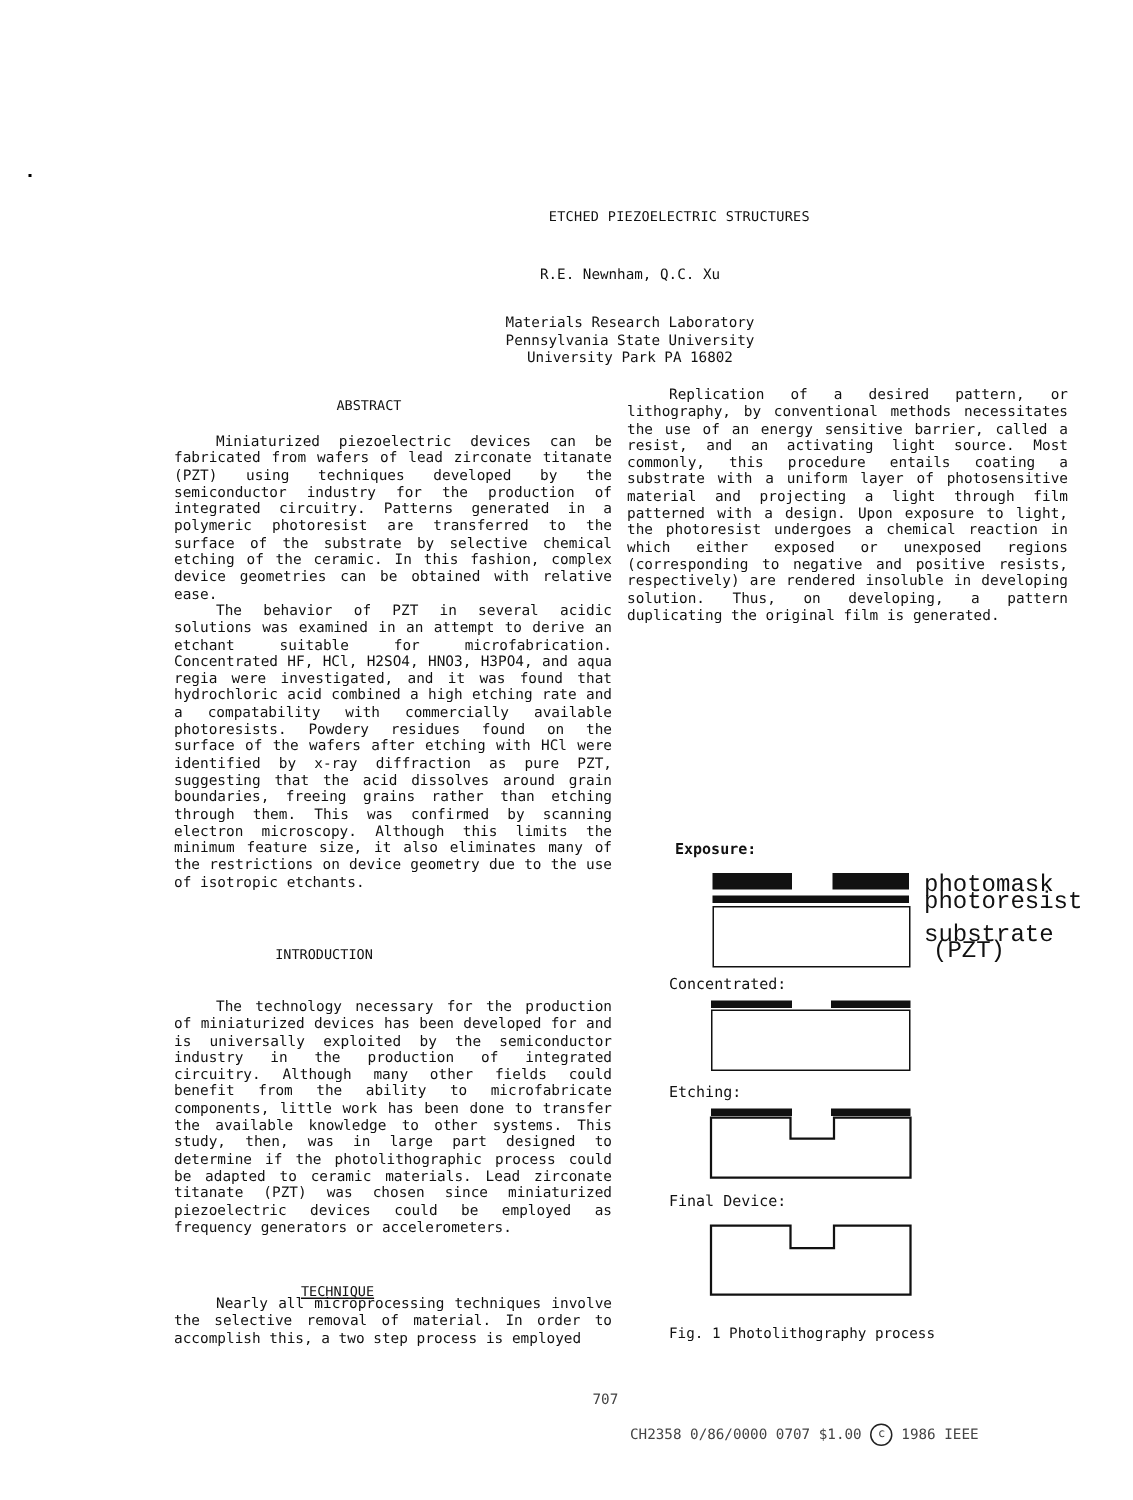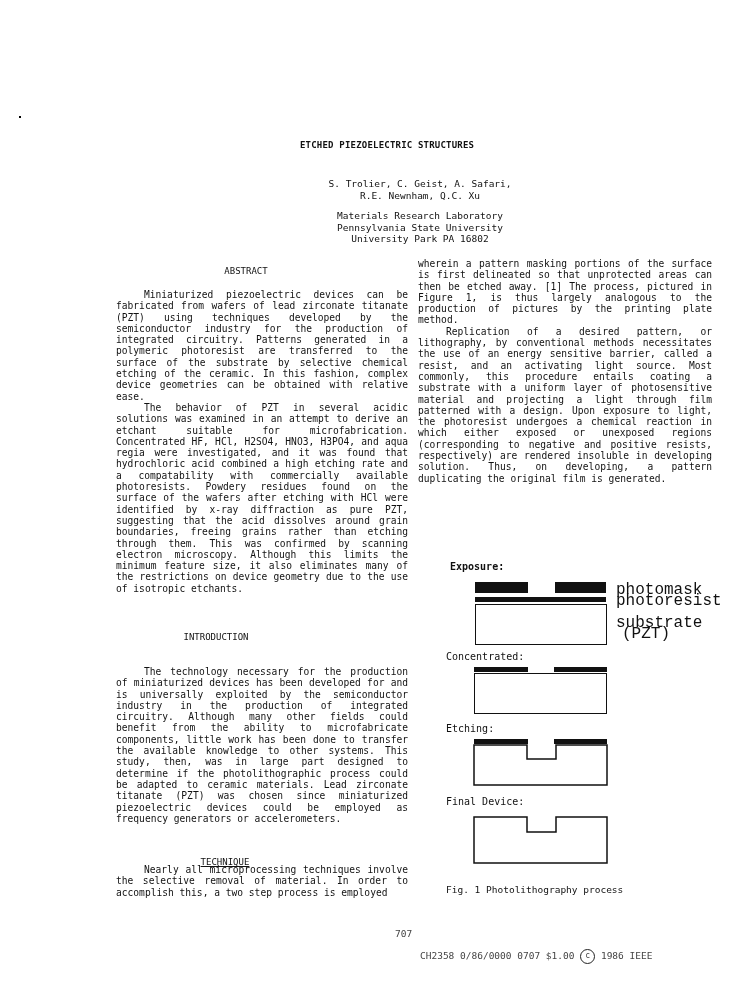--- a/index.html
+++ b/index.html
@@ -1,21 +1,21 @@
 <!DOCTYPE html>
 <html><head>
 <meta charset="utf-8">
 <style>
   html, body { margin: 0; padding: 0; }
   body {
     width: 755px; height: 1000px; background: #ffffff; position: relative; overflow: hidden;
     font-family: "DejaVu Sans Mono", "Liberation Mono", monospace; color: #111;
   }
   .abs { position: absolute; }
-  .title { left: 300px; top: 140px; width: 240px; text-align: left; font-size: 9px; letter-spacing: 0.2px; font-weight: bold; }
+  .title { left: 300px; top: 140px; width: 240px; text-align: right; font-size: 9px; letter-spacing: 0.2px; }
   .authors { left: 290px; top: 178px; width: 260px; text-align: center; font-size: 9.5px; line-height: 12px; }
   .affil { left: 290px; top: 210px; width: 260px; text-align: center; font-size: 9.5px; line-height: 11.5px; }
   .heading { font-size: 9px; text-align: center; }
   .col { font-size: 9.6px; line-height: 11.3px; text-align: justify; }
   .col p { margin: 0; text-indent: 28px; }
   .col p.noindent { text-indent: 0; }
   .colL { left: 116px; width: 292px; }
   .colR { left: 418px; width: 294px; }
   .fig-label { font-size: 10px; }
   .mask { background: #111; position: absolute; }
@@ -26,21 +26,20 @@
   .copyright { display:inline-block; width: 13px; height: 13px; border:1.3px solid #222; border-radius: 50%; text-align:center; line-height: 12px; font-size: 8px; vertical-align: middle; }
   .dot { left: 19px; top: 116px; width: 2px; height: 2px; background:#000; }
 </style>
 </head>
 <body>
 
 <div class="abs dot"></div>
 
 <div class="abs title">ETCHED PIEZOELECTRIC STRUCTURES</div>
 <div class="abs authors">
-  <div>S. Trolier, C. Geist, A. Safari,</div>
   <div>R.E. Newnham, Q.C. Xu</div>
 </div>
 <div class="abs affil">
   <div>Materials Research Laboratory</div>
   <div>Pennsylvania State University</div>
   <div>University Park PA 16802</div>
 </div>
 
 <div class="abs heading" style="left:100px; top:266px; width:292px;">ABSTRACT</div>
 <div class="abs col colL" style="top:289px;">
@@ -52,21 +51,20 @@
 <div class="abs col colL" style="top:666px;">
   <p>The technology necessary for the production of miniaturized devices has been developed for and is universally exploited by the semiconductor industry in the production of integrated circuitry. Although many other fields could benefit from the ability to microfabricate components, little work has been done to transfer the available knowledge to other systems.  This study, then, was in large part designed to determine if the photolithographic process could be adapted to ceramic materials. Lead zirconate titanate (PZT) was chosen since miniaturized piezoelectric devices could be employed as frequency generators or accelerometers.</p>
 </div>
 
 <div class="abs heading" style="left:100px; top:857px; width:250px;text-decoration:underline;">TECHNIQUE</div>
 <div class="abs col colL" style="top:864px;">
   <p>Nearly all microprocessing techniques involve the selective removal of material.  In order to accomplish this, a two step process is employed</p>
 </div>
 
 <div class="abs col colR" style="top:258px;">
-  <p class="noindent">wherein a pattern masking portions of the surface is first delineated so that unprotected areas can then be etched away. [1]  The process, pictured in Figure 1, is thus largely analogous to the production of pictures by the printing plate method.</p>
   <p>Replication of a desired pattern, or lithography, by conventional methods necessitates the use of an energy sensitive barrier, called a resist, and an activating light source.  Most commonly, this procedure entails coating a substrate with a uniform layer of photosensitive material and projecting a light through film patterned with a design.  Upon exposure to light, the photoresist undergoes a chemical reaction in which either exposed or unexposed regions (corresponding to negative and positive resists, respectively) are rendered insoluble in developing solution.  Thus, on developing, a pattern duplicating the original film is generated.</p>
 </div>
 
 <div class="abs" style="left:0; top:0; width:755px; height:1000px;">
 
   <div class="abs fig-label" style="left:450px; top:561px;font-weight:bold;">Exposure:</div>
   <div class="mask" style="left:475px; top:582px; width:53px; height:11px;"></div>
   <div class="mask" style="left:555px; top:582px; width:51px; height:11px;"></div>
   <div class="resist" style="left:475px; top:597px; width:131px; height:5px;"></div>
   <div class="sub" style="left:475px; top:604px; width:132px; height:41px;"></div>

